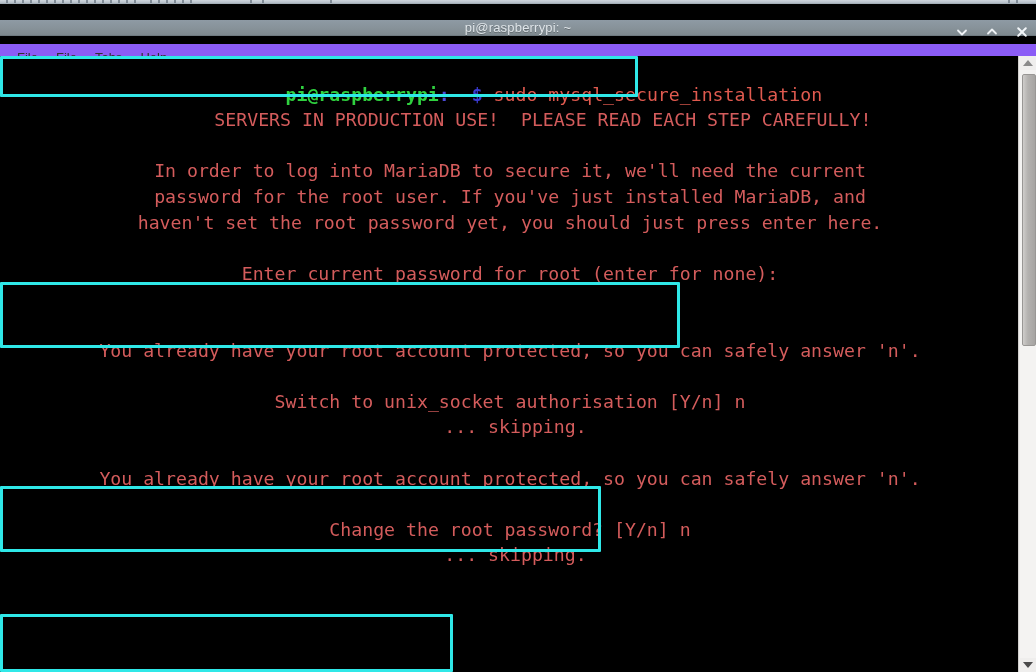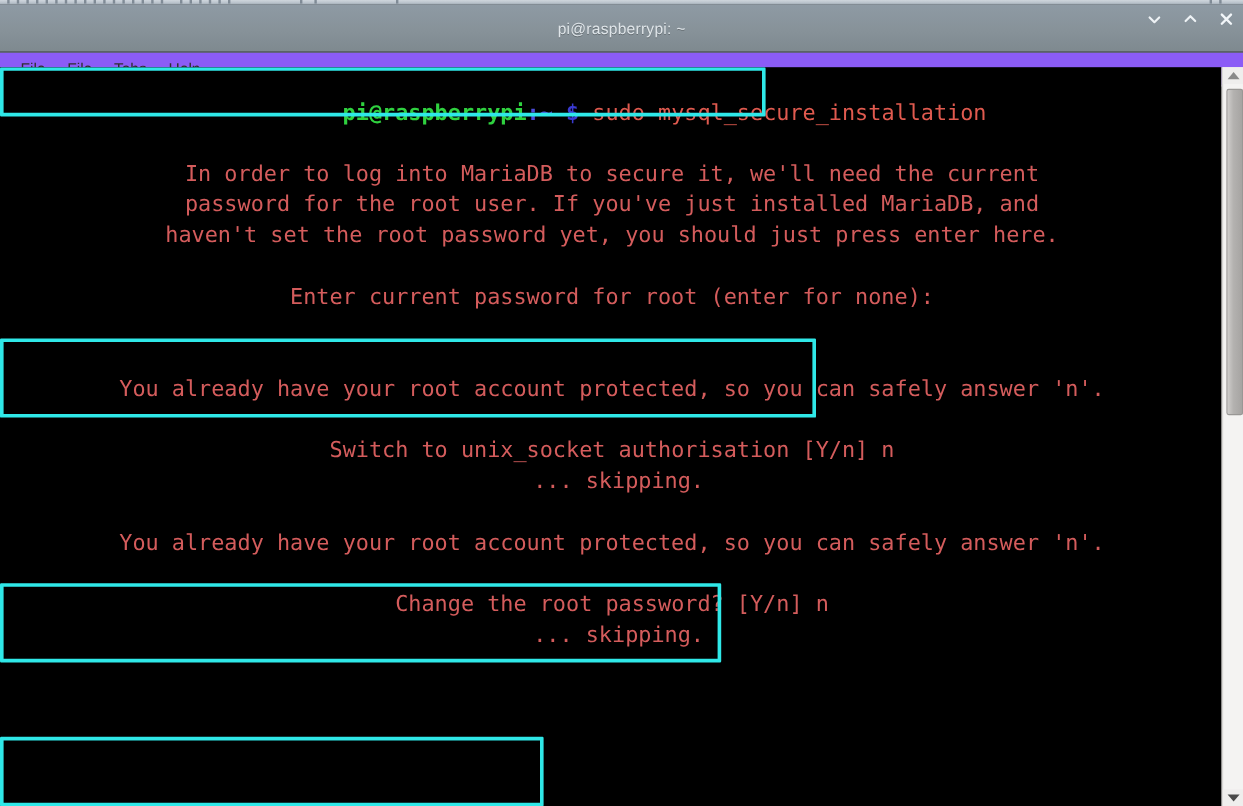--- a/index.html
+++ b/index.html
@@ -29,22 +29,22 @@
     position: absolute;
     top: 0;
     width: 2px; height: 3px;
     background: #6a7682;
     opacity: .75;
   }
 
   
   .titlebar {
     position: absolute;
-    top: 4px; left: 0;
-    width: 1036px; height: 40px;
+    top: 20px; left: 0;
+    width: 1036px; height: 16px;
     background: linear-gradient(180deg,#8e9aa4 0%, #879299 55%, #7e898f 100%);
     border-bottom: 1px solid #6f7a80;
     display: flex;
     align-items: center;
     justify-content: center;
     box-sizing: border-box;
   }
   .title-text {
     font-family: "Liberation Sans", sans-serif;
     font-size: 13px;
@@ -244,20 +244,21 @@
     <div class="menu-item">Help</div>
   </div>
 
   <div class="term">
     <div class="term-inner" id="term-inner">
       <div class="line">
         <span class="c-green">pi@raspberrypi</span><span class="c-blue">:~</span><span> </span><span class="c-blue-d">$</span><span> </span><span class="c-red">sudo mysql_secure_installation</span>
       </div>
 
     <div class="line blank"> </div>
+        <div class="line">      SERVERS IN PRODUCTION USE!  PLEASE READ EACH STEP CAREFULLY!</div>
         <div class="line blank"> </div>
         <div class="line">In order to log into MariaDB to secure it, we'll need the current</div>
         <div class="line">password for the root user. If you've just installed MariaDB, and</div>
         <div class="line">haven't set the root password yet, you should just press enter here.</div>
         <div class="line blank"> </div>
         <div class="line">Enter current password for root (enter for none):</div>
         <div class="line blank"> </div>
         <div class="line blank"> </div>
         <div class="line">You already have your root account protected, so you can safely answer 'n'.</div>
         <div class="line blank"> </div>

